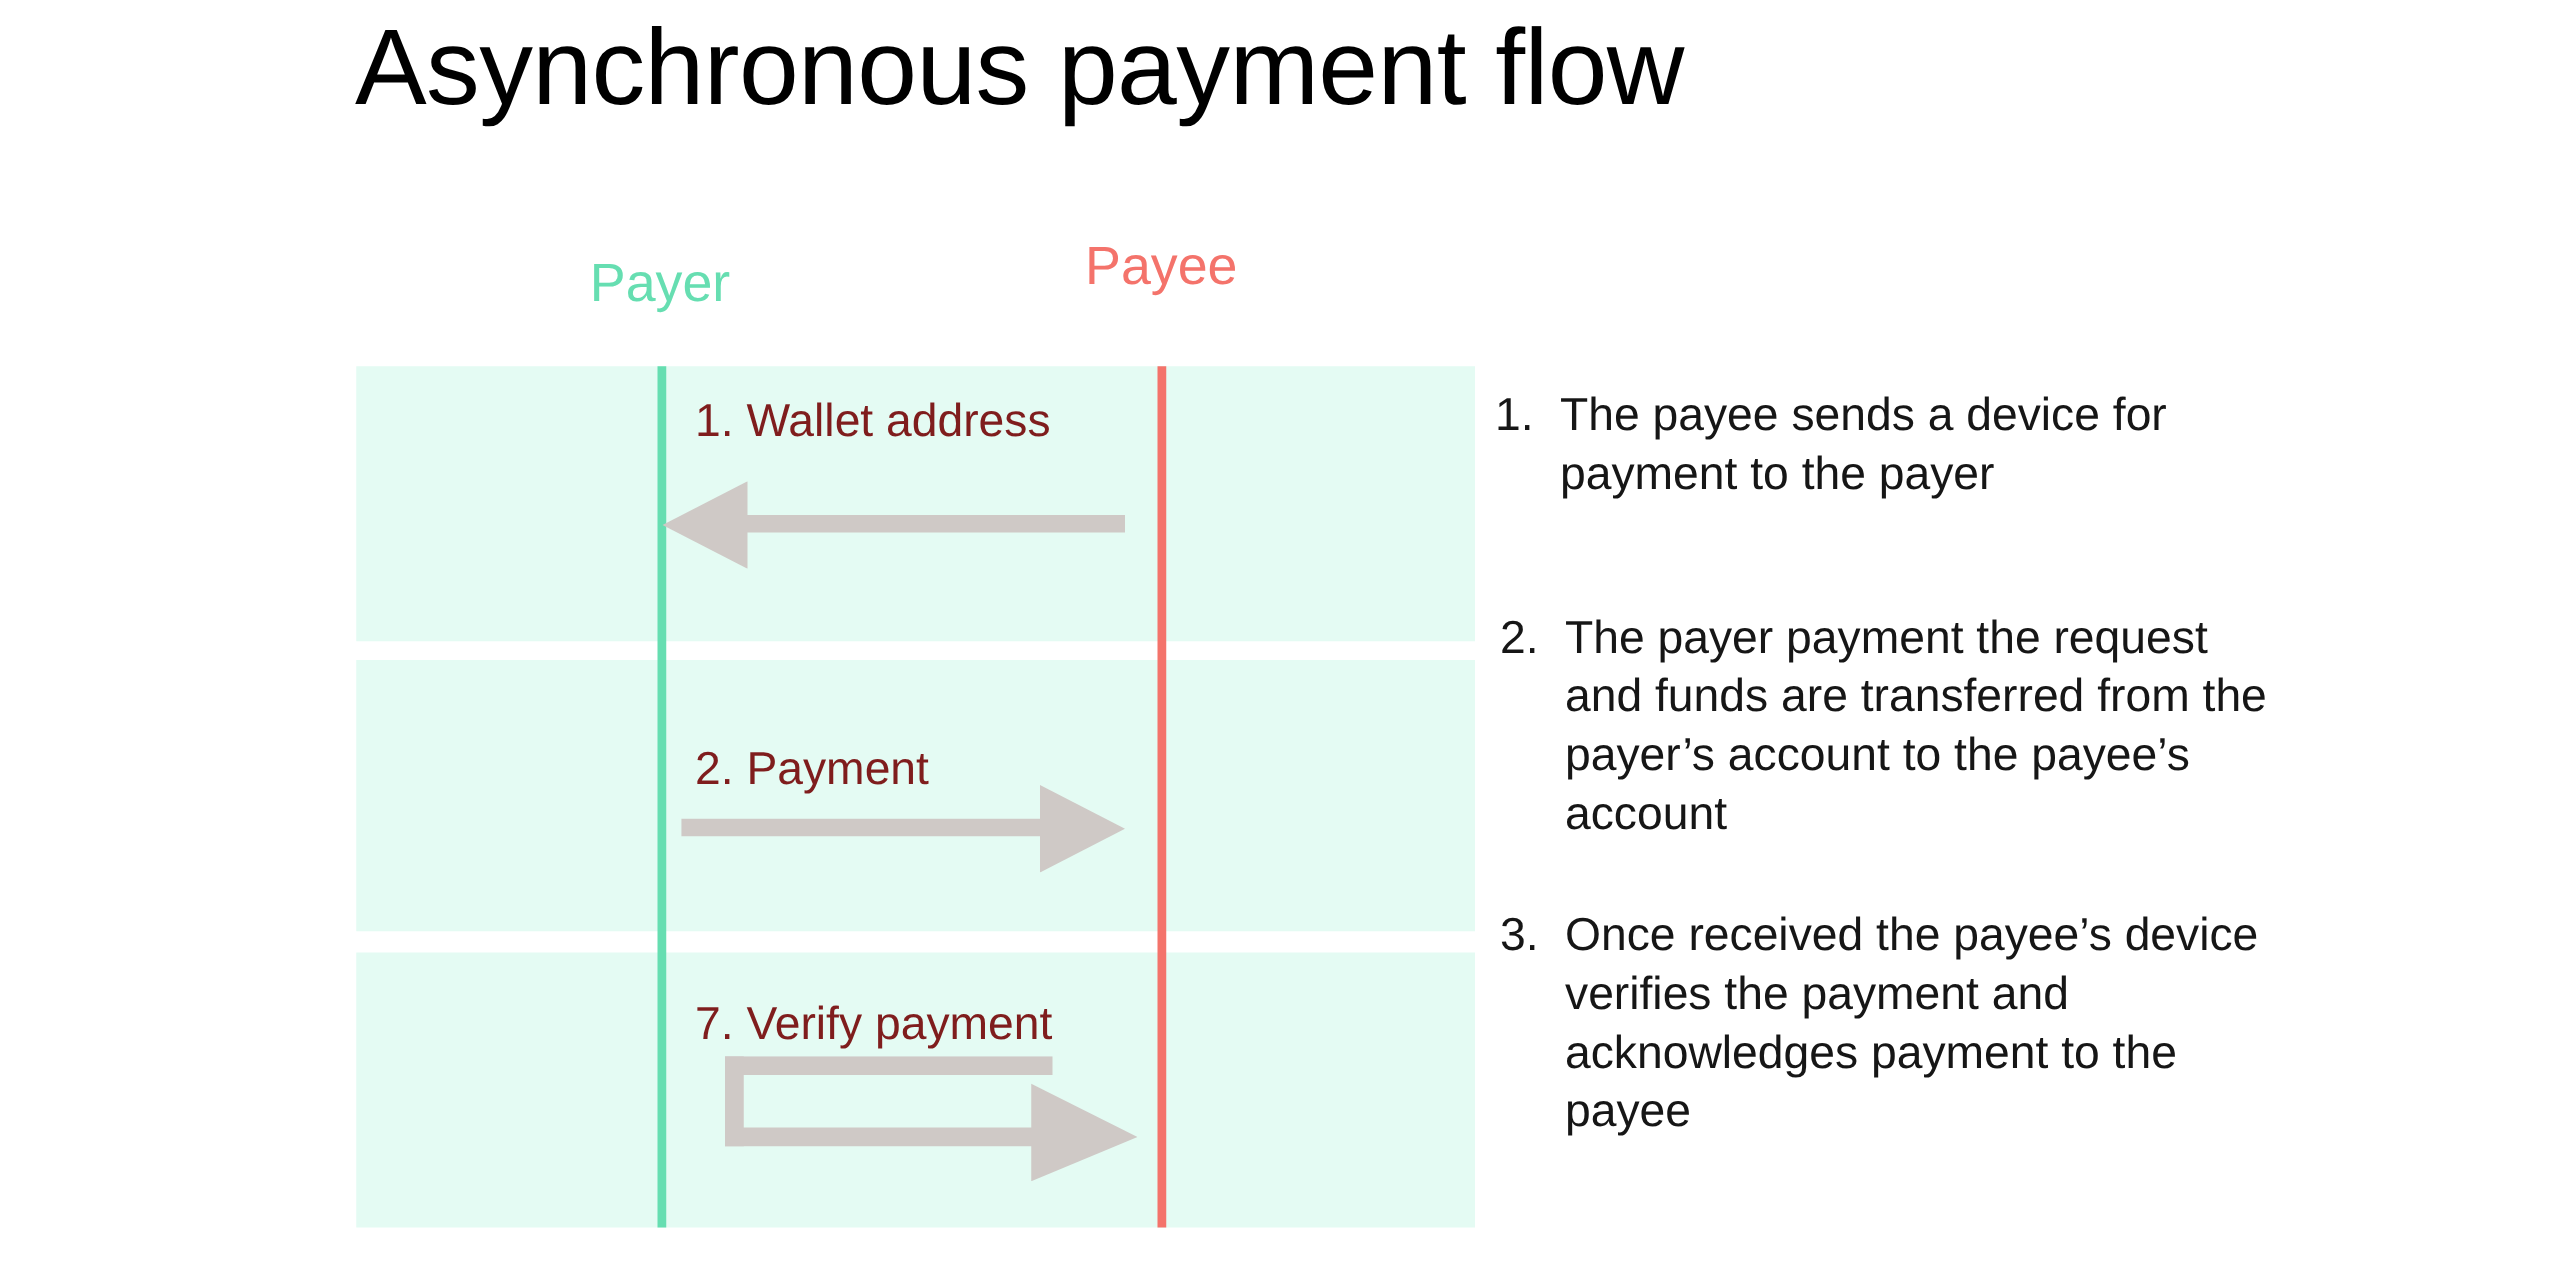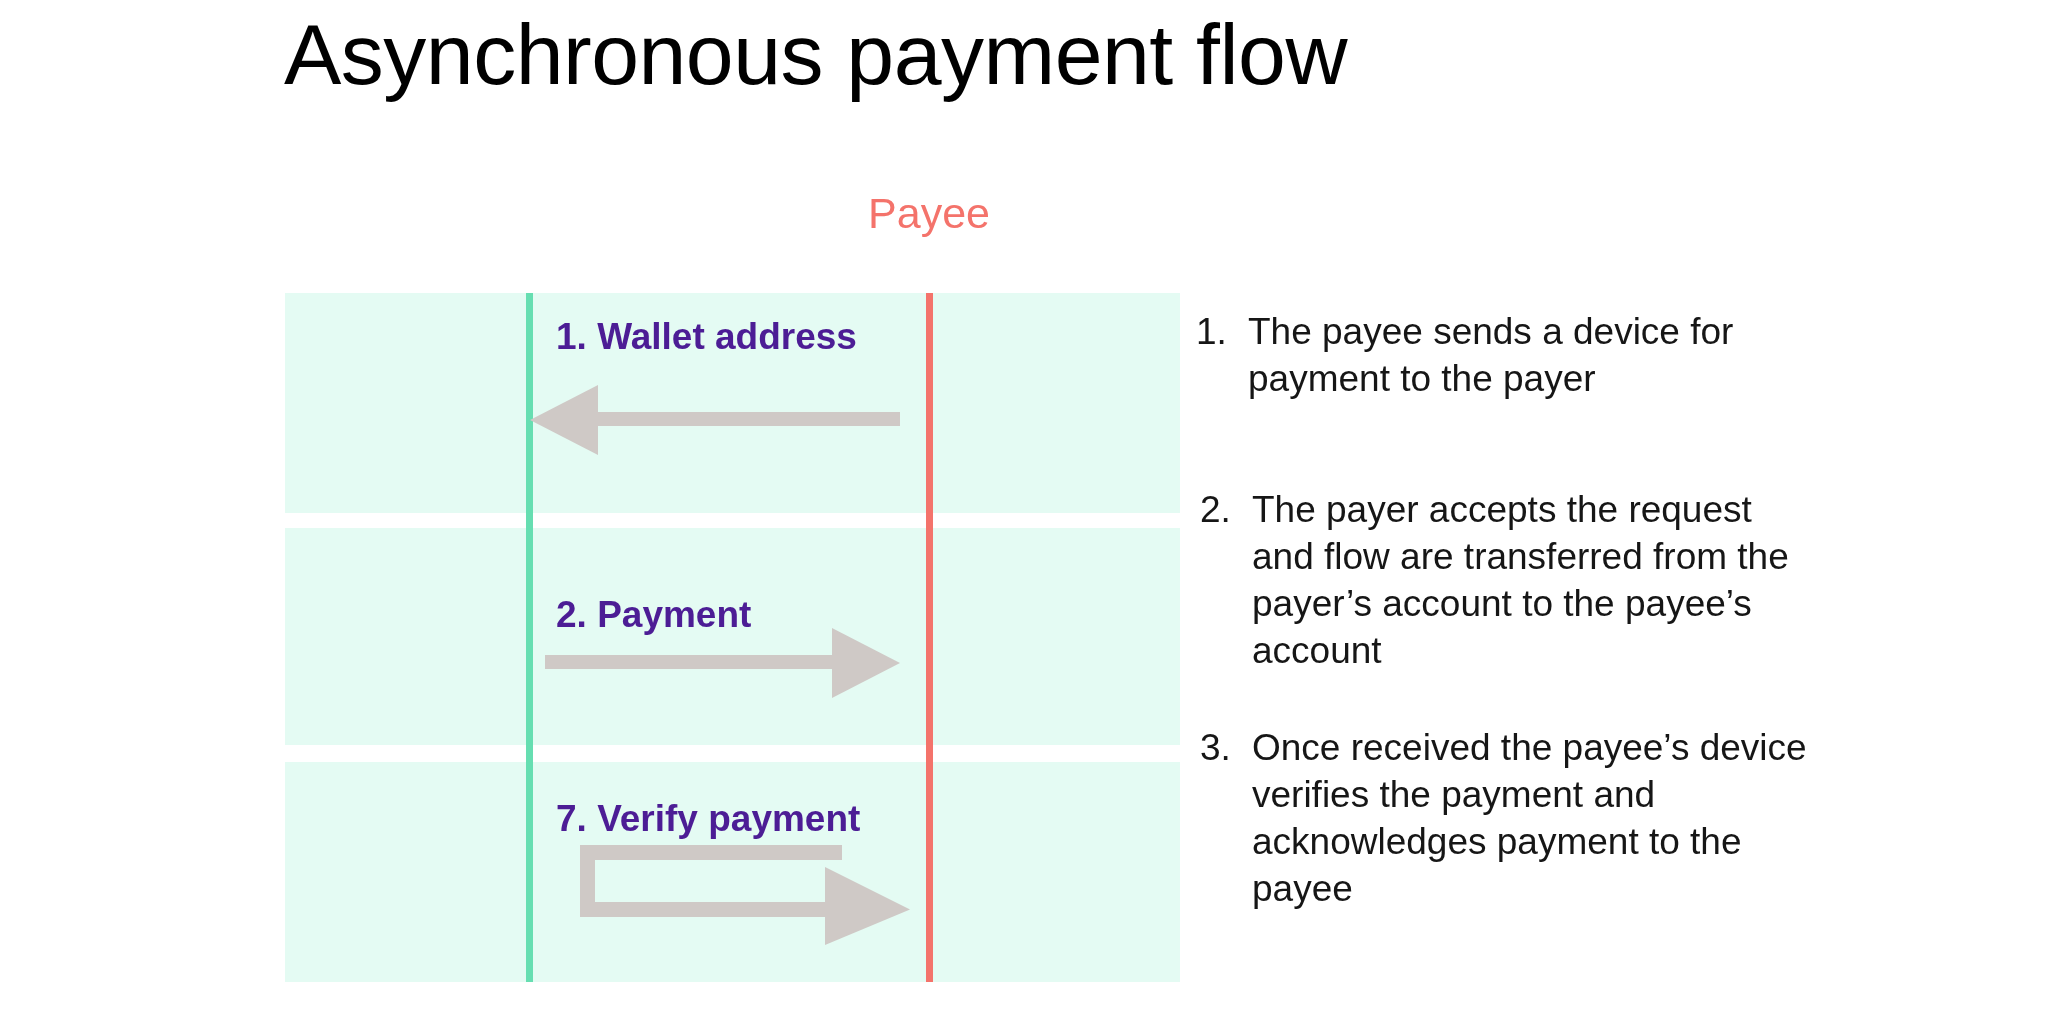--- a/index.html
+++ b/index.html
@@ -76,23 +76,23 @@
     height: 689px;
     width: 7px;
   }
   #lifeline-payer { left: 526px; background: #66DEB1; }
   #lifeline-payee { left: 926px; background: #F4736B; }
 
   
   .step-label {
     position: absolute;
     font-size: 37px;
-    font-weight: 700;
+    font-weight: 400;
     line-height: 1;
-    color: #4c1d95;
+    color: #7f1d1d;
     white-space: nowrap;
   }
   #step-label-1 { left: 556px; top: 318px; }
   #step-label-2 { left: 556px; top: 596px; }
   #step-label-3 { left: 556px; top: 800px; }
 
   
   .arrow-svg {
     position: absolute;
     display: block;
@@ -134,20 +134,21 @@
   #note-2 .note-text,
   #note-3 .note-text { padding-left: 56px; }
 </style>
 </head>
 <body>
 
 <div id="slide">
 
   <div id="slide-title">Asynchronous payment flow</div>
 
+  <div class="actor-label" id="actor-payer">Payer</div>
   <div class="actor-label" id="actor-payee">Payee</div>
 
   <div class="band" id="band-1"></div>
   <div class="band" id="band-2"></div>
   <div class="band" id="band-3"></div>
 
   <div class="lifeline" id="lifeline-payer"></div>
   <div class="lifeline" id="lifeline-payee"></div>
 
   <div class="step-label" id="step-label-1">1. Wallet address</div>
@@ -176,21 +177,21 @@
 
   <div id="notes">
 
     <div class="note" id="note-1">
       <span class="note-number">1.</span>
       <span class="note-text">The payee sends a device for payment to the payer</span>
     </div>
 
     <div class="note" id="note-2">
       <span class="note-number">2.</span>
-      <span class="note-text">The payer accepts the request and flow are transferred from the payer’s account to the payee’s account</span>
+      <span class="note-text">The payer payment the request and funds are transferred from the payer’s account to the payee’s account</span>
     </div>
 
     <div class="note" id="note-3">
       <span class="note-number">3.</span>
       <span class="note-text">Once received the payee’s device verifies the payment and acknowledges payment to the payee</span>
     </div>
 
   </div>
 
 </div>

